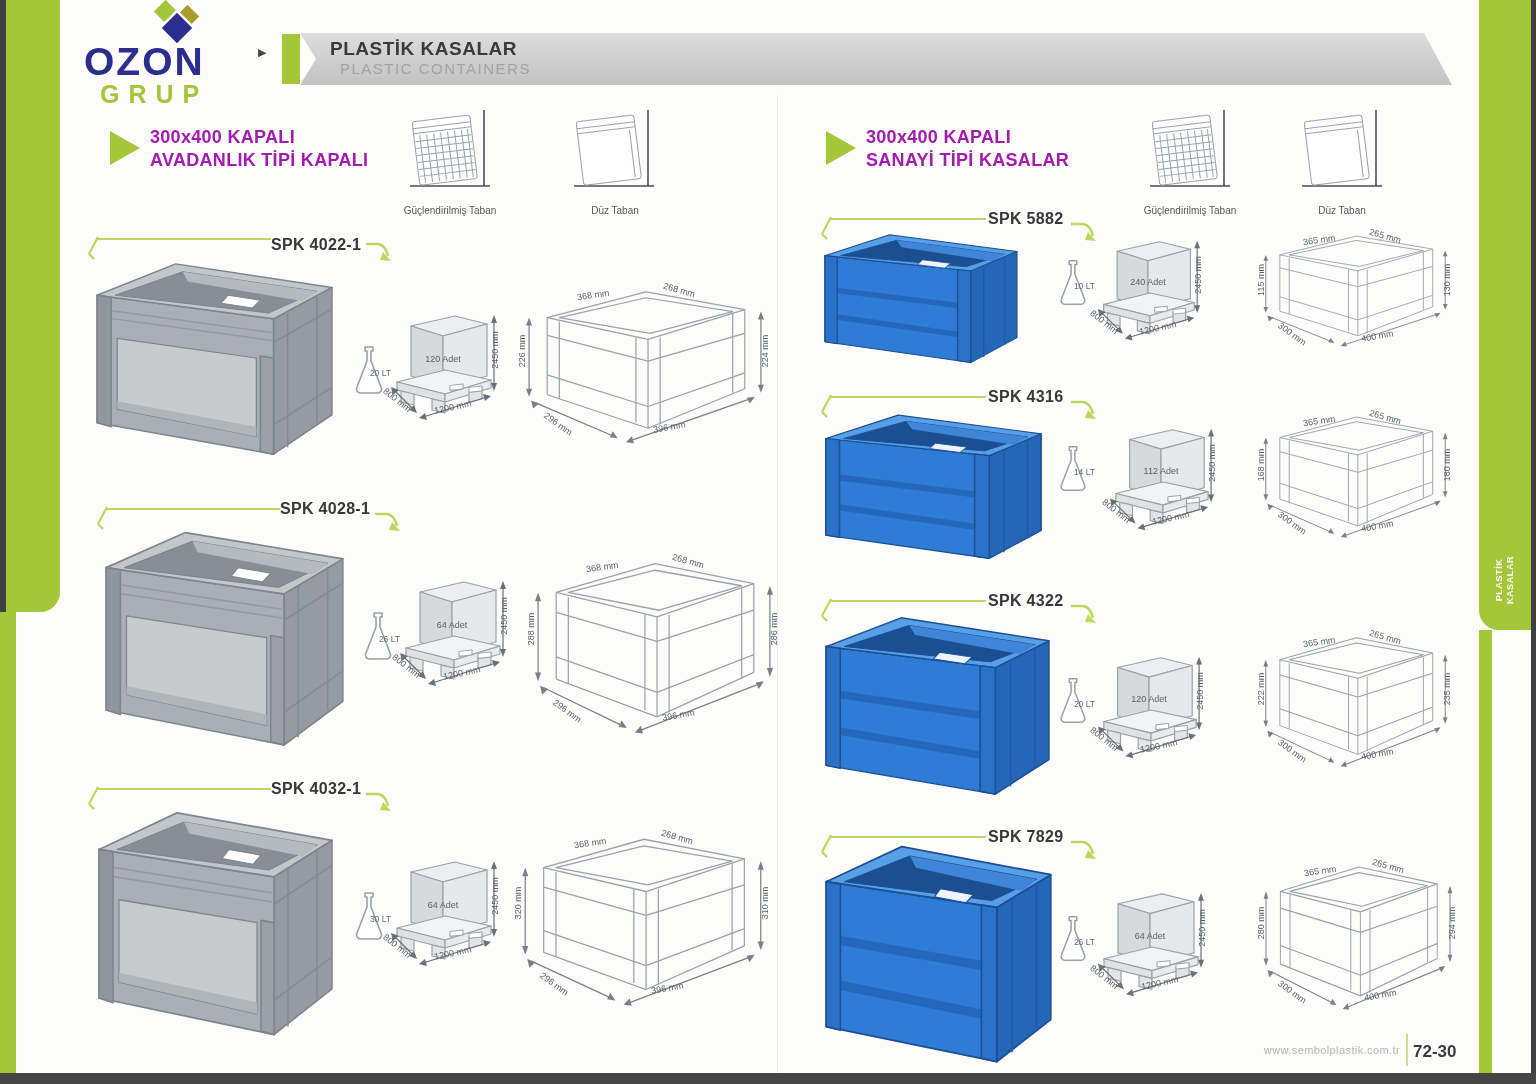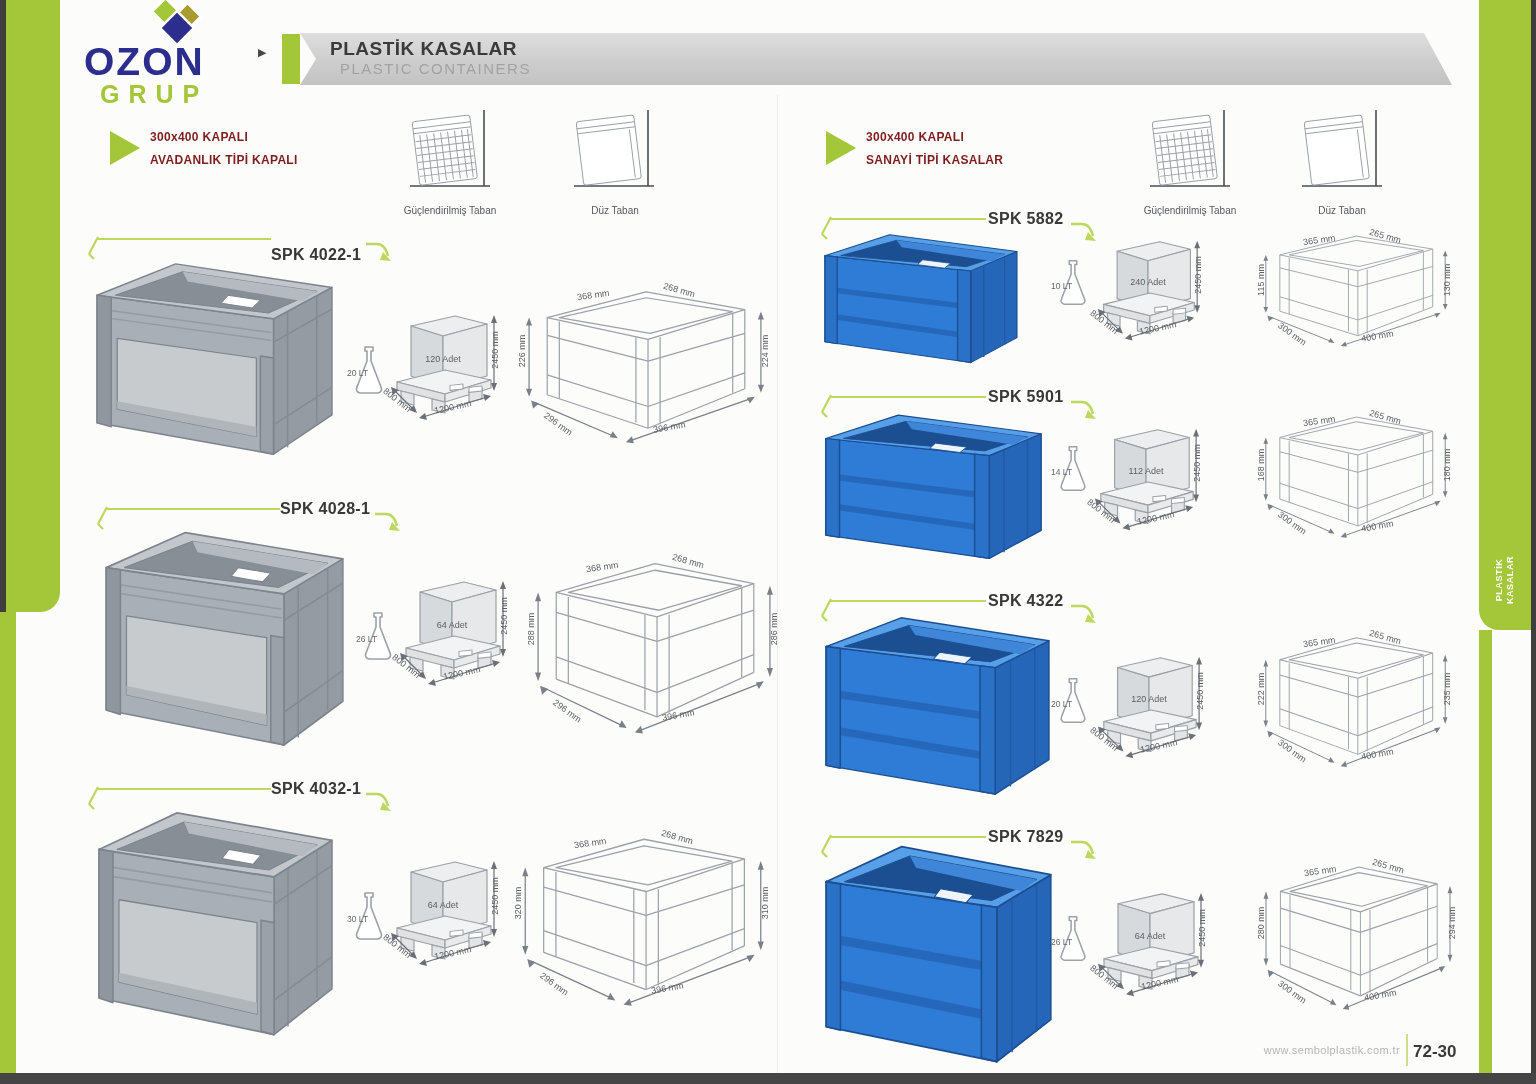--- a/index.html
+++ b/index.html
@@ -12,29 +12,29 @@
   .logo-name{font-size:39px;font-weight:bold;color:#2b2e8c;letter-spacing:2px;}
   .logo-sub{font-size:25px;font-weight:bold;color:#a4c639;letter-spacing:9px;}
   .hdr-bar{background:linear-gradient(180deg,#dedede 0%,#cdcdcd 55%,#c3c3c3 100%);
            clip-path:polygon(0 0,calc(100% - 28px) 0,100% 100%,0 100%);}
   .hdr-title{font-size:19px;font-weight:bold;color:#3b3b3b;letter-spacing:.5px;}
   .hdr-sub{font-size:15px;color:#a2a2a2;letter-spacing:1.5px;}
   .notch{width:0;height:0;border-top:26px solid transparent;border-bottom:26px solid transparent;border-left:16px solid #fcfcfb;}
   .mini-arrow{font-size:11px;color:#474747;}
   
   .sec-tri{width:0;height:0;border-top:17px solid transparent;border-bottom:17px solid transparent;border-left:30px solid #a4c639;}
-  .sec-title{font-size:12px;font-weight:bold;color:#7f1d1d;line-height:23px;letter-spacing:.3px;}
+  .sec-title{font-size:18px;font-weight:bold;color:#a21caf;line-height:23px;letter-spacing:.3px;}
   
   .legend-label{font-size:10px;color:#55595d;text-align:center;}
   
   .card{position:absolute;}
   .code{position:absolute;font-size:16px;font-weight:bold;color:#383838;letter-spacing:.3px;white-space:nowrap;}
   .bline{position:absolute;border-top:2px solid #bcd85e;}
   .dim{position:absolute;font-size:9px;color:#5a5f64;white-space:nowrap;}
-  .vol{position:absolute;font-size:8.5px;color:#63686d;text-align:left;width:44px;}
+  .vol{position:absolute;font-size:8.5px;color:#63686d;text-align:right;width:44px;}
   .pallet{position:absolute;}
   .pallet svg,.tech svg,.crate svg,.flask svg{width:100%;height:100%;display:block;}
   .p-qty{left:50%;top:37%;transform:translateX(-50%);}
   .p-h{right:-15px;top:30%;transform:rotate(-90deg);}
   .p-d{left:-6px;top:72%;transform:rotate(38deg);}
   .p-w{left:42%;top:78%;transform:rotate(-12deg);}
   .tech{position:absolute;}
   .d-tw{left:23%;top:7%;transform:rotate(-8deg);}
   .d-td{left:57%;top:4%;transform:rotate(16deg);}
   .d-lh{left:-13px;top:38%;transform:rotate(-90deg);}
@@ -262,21 +262,21 @@
   <svg class="abs" style="left:1300px;top:108px" width="84" height="96" viewBox="0 0 84 96">
       <use href="#base-flat"></use>
     </svg>
   <div class="abs legend-label" style="left:1272px;top:205px;width:140px">Düz Taban</div>
 
   <div class="card" style="left:85px;top:228px;width:700px;height:262px">
     <svg class="abs" style="left:0;top:8px" width="16" height="26" viewBox="0 0 16 26">
         <use href="#btick"></use>
       </svg>
     <div class="bline" style="left:12px;top:10px;width:174px"></div>
-    <div class="code" style="left:186px;top:18px">SPK 4022-1</div>
+    <div class="code" style="left:186px;top:8px">SPK 4022-1</div>
     <svg class="abs" style="left:280px;top:13px" width="28" height="22" viewBox="0 0 28 22">
         <use href="#barrow"></use>
       </svg>
     <div class="crate abs" style="left:2px;top:30px;width:252px;height:206px">
       <svg viewBox="0 0 250 210" preserveAspectRatio="none">
           <use href="#crate-gray"></use>
         </svg>
     </div>
     <div class="abs" style="left:266px;top:116px;width:36px;height:52px">
       <svg viewBox="0 0 36 52">
@@ -430,36 +430,36 @@
       <span class="dim d-bd">300 mm</span>
       <span class="dim d-bw">400 mm</span>
     </div>
   </div>
 
   <div class="card" style="left:818px;top:386px;width:660px;height:190px">
     <svg class="abs" style="left:0;top:8px" width="16" height="26" viewBox="0 0 16 26">
         <use href="#btick"></use>
       </svg>
     <div class="bline" style="left:12px;top:10px;width:156px"></div>
-    <div class="code" style="left:170px;top:2px">SPK 5901</div>
+    <div class="code" style="left:170px;top:2px">SPK 4316</div>
     <svg class="abs" style="left:252px;top:13px" width="28" height="22" viewBox="0 0 28 22">
         <use href="#barrow"></use>
       </svg>
     <div class="crate abs" style="left:0;top:26px;width:230px;height:148px">
       <svg viewBox="0 0 235 190" preserveAspectRatio="none">
           <use href="#crate-blue"></use>
         </svg>
     </div>
     <div class="abs" style="left:238px;top:58px;width:34px;height:48px">
       <svg viewBox="0 0 36 52">
           <use href="#flask"></use>
         </svg>
     </div>
     <div class="vol" style="left:233px;top:81px">14 LT</div>
-    <div class="pallet" style="left:273px;top:38px;width:110px;height:114px">
+    <div class="pallet" style="left:288px;top:38px;width:110px;height:114px">
       <svg viewBox="0 0 112 118" preserveAspectRatio="none">
           <use href="#pallet-box"></use>
         </svg>
       <span class="dim p-qty">112 Adet</span>
       <span class="dim p-h">2450 mm</span>
       <span class="dim p-d">800 mm</span>
       <span class="dim p-w">1200 mm</span>
     </div>
     <div class="tech" style="left:440px;top:20px;width:195px;height:142px">
       <svg viewBox="0 0 250 180" preserveAspectRatio="none">

